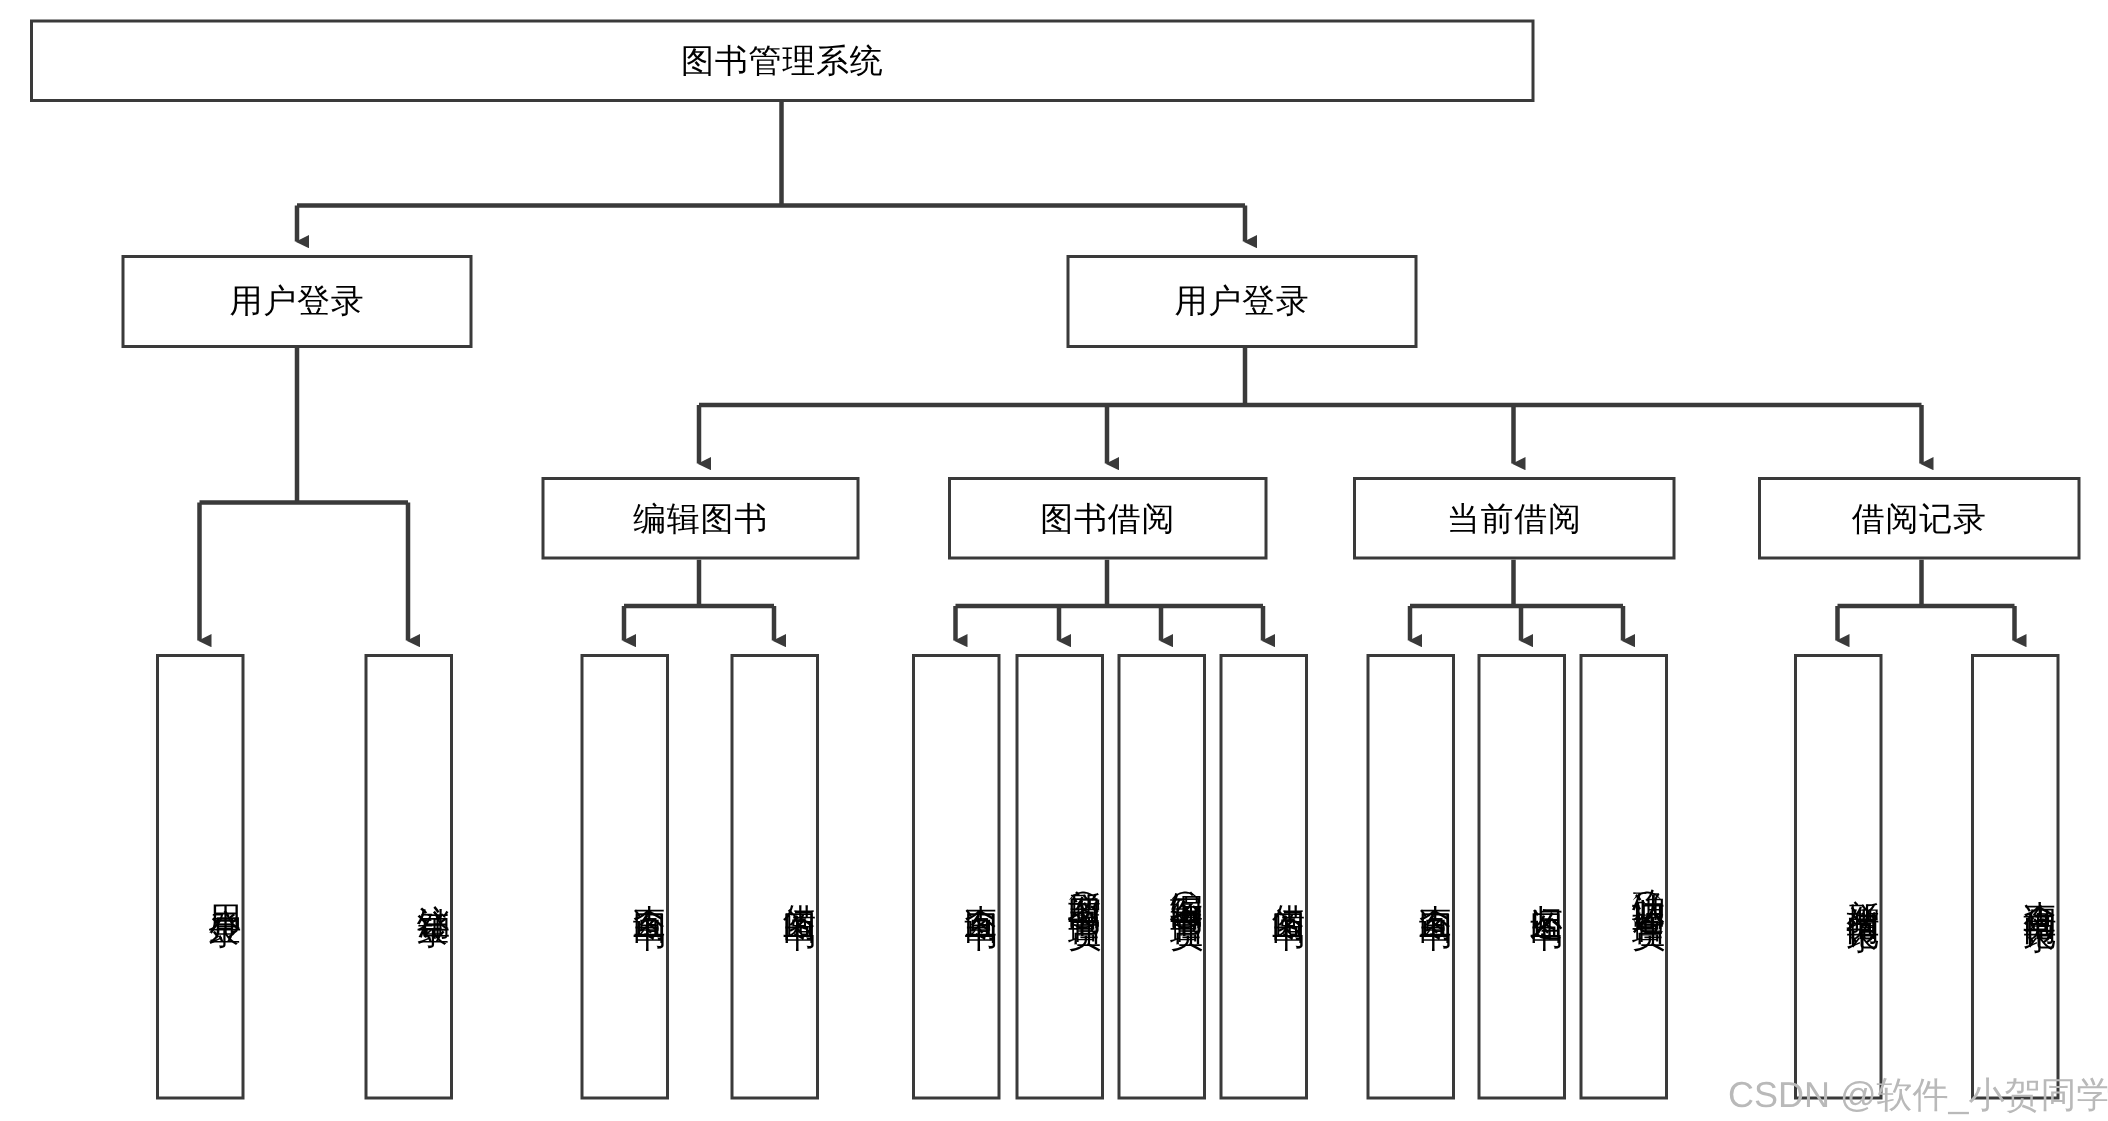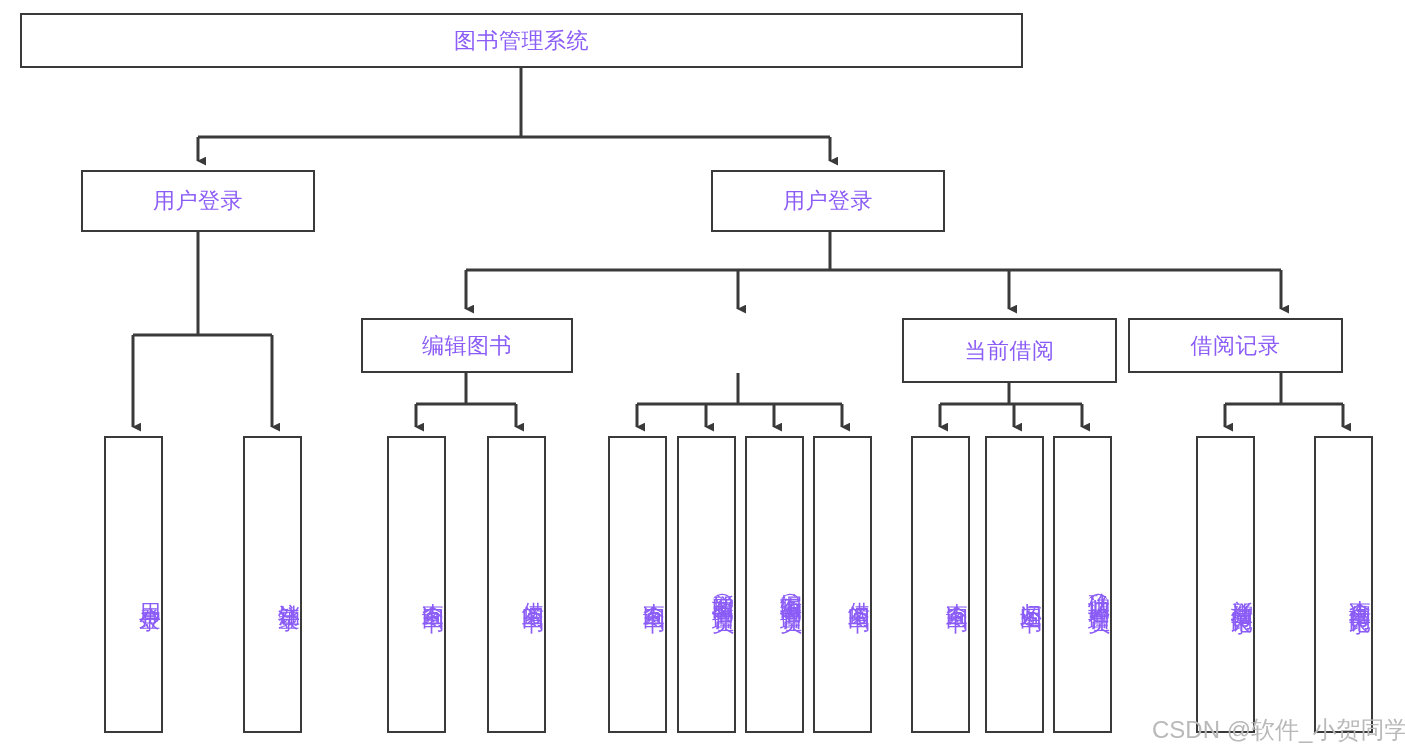--- a/index.html
+++ b/index.html
@@ -24,21 +24,21 @@
     pointer-events: none;
   }
   .node {
     position: absolute;
     box-sizing: border-box;
     background: #ffffff;
     border: 2.5px solid #3a3a3a;
     display: flex;
     align-items: center;
     justify-content: center;
-    color: #8b5cf6;
+    color: #000000;
     z-index: 2;
   }
   .node.h {
     font-size: 22px;
     letter-spacing: 0.5px;
   }
   .node.v {
     writing-mode: vertical-rl;
     text-orientation: upright;
     font-size: 22px;
@@ -124,24 +124,27 @@
   <div class="node h" style="left:81px;top:170px;width:234px;height:62px;">
     <span>用户登录</span>
   </div>
   <div class="node h" style="left:711px;top:170px;width:234px;height:62px;">
     <span>用户登录</span>
   </div>
 
   <div class="node h" style="left:361px;top:318px;width:212px;height:55px;">
     <span>编辑图书</span>
   </div>
-  <div class="node h" style="left:902px;top:318px;width:215px;height:65px;">
+  <div class="node h" style="left:632px;top:318px;width:213px;height:55px;">
+    <span>图书借阅</span>
+  </div>
+  <div class="node h" style="left:902px;top:318px;width:215px;height:55px;">
     <span>当前借阅</span>
   </div>
-  <div class="node h" style="left:1128px;top:318px;width:215px;height:55px;">
+  <div class="node h" style="left:1172px;top:318px;width:215px;height:55px;">
     <span>借阅记录</span>
   </div>
 
   <div class="node v" style="left:104px;top:436px;width:59px;height:297px;">
     <span>用户登录</span>
   </div>
   <div class="node v" style="left:243px;top:436px;width:59px;height:297px;">
     <span>注销登录</span>
   </div>
   <div class="node v" style="left:387px;top:436px;width:59px;height:297px;">

